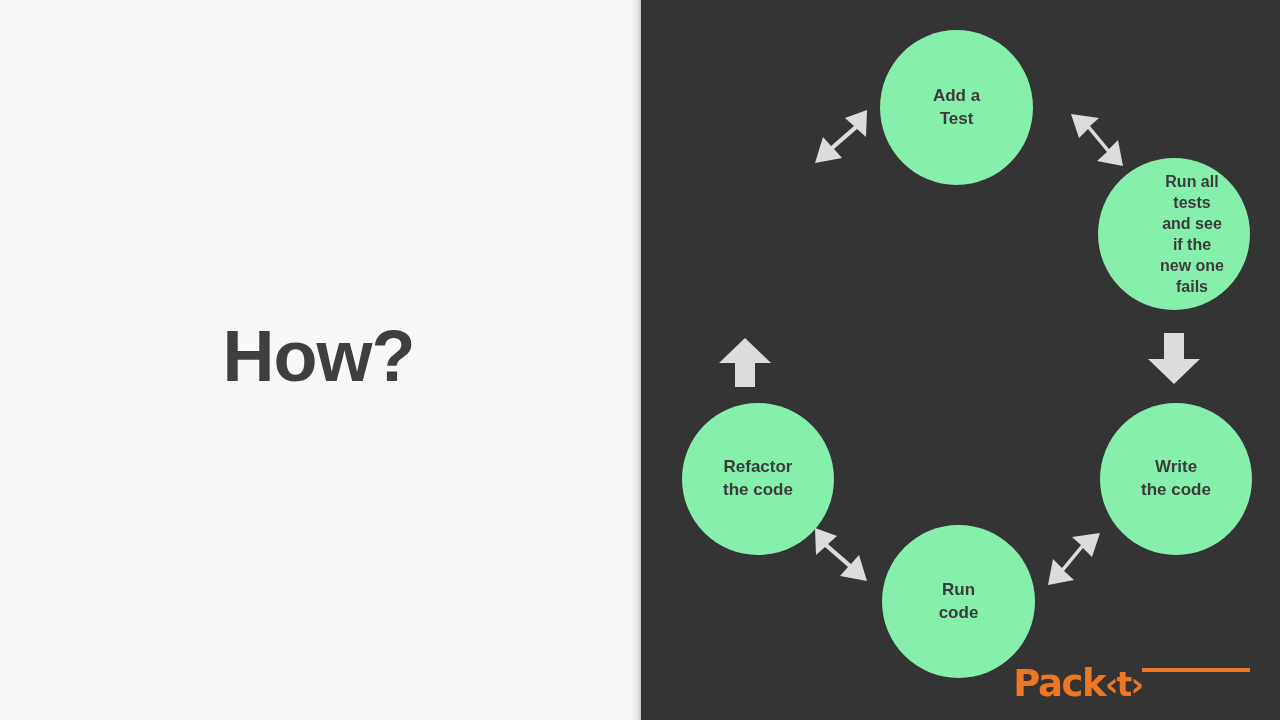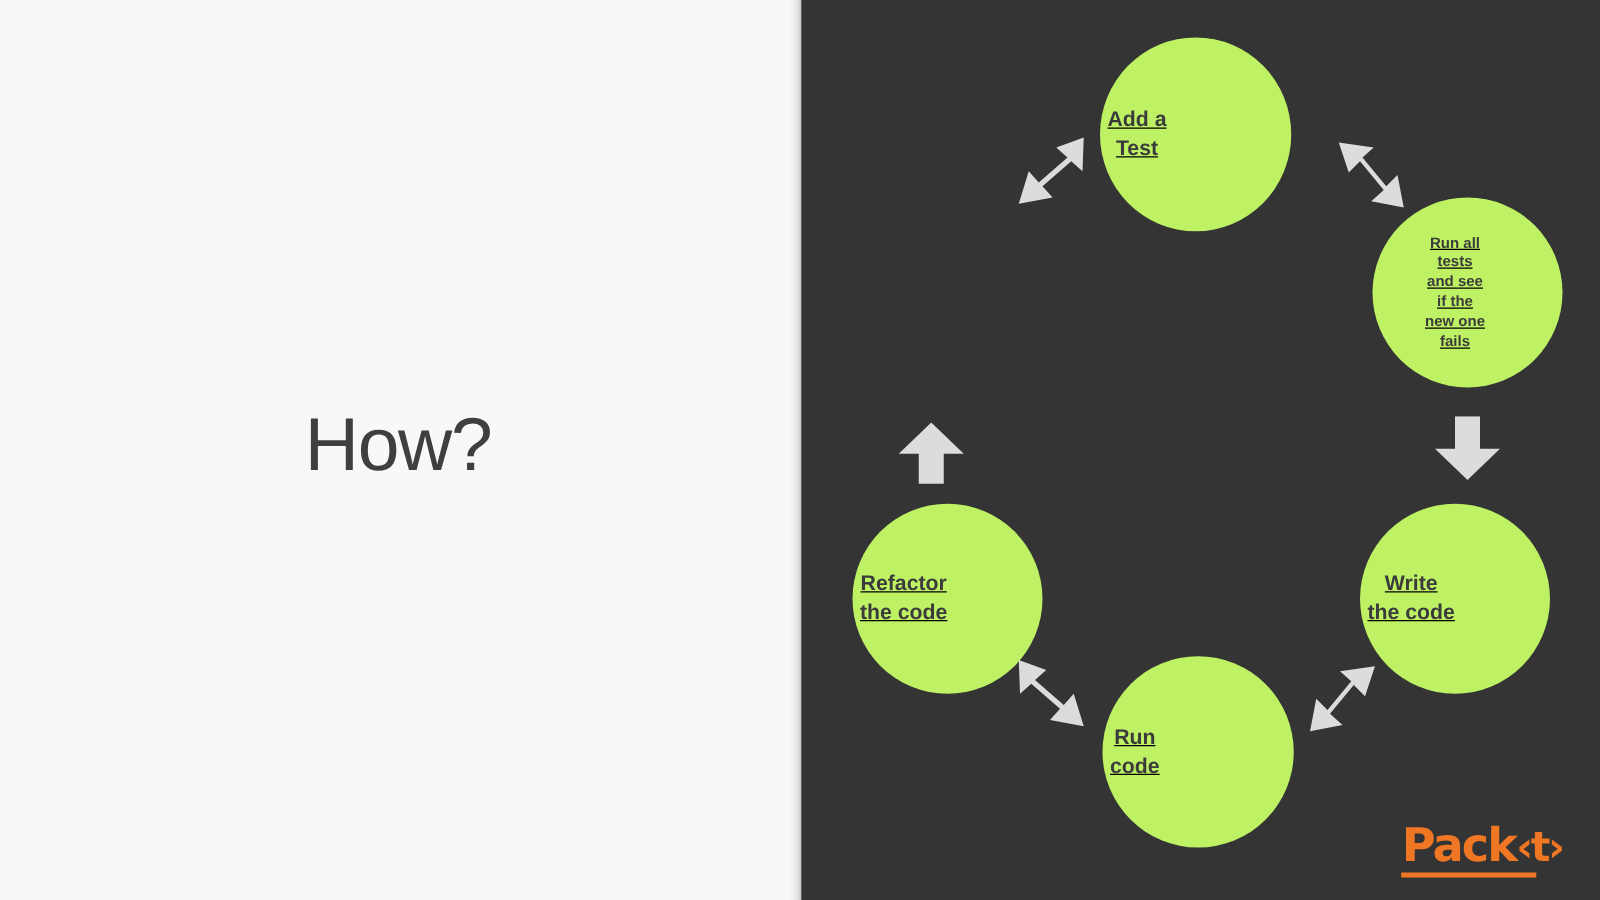--- a/index.html
+++ b/index.html
@@ -40,22 +40,22 @@
     height: 720px;
     background: linear-gradient(to right,
        rgba(0,0,0,0.00) 0%,
        rgba(0,0,0,0.03) 45%,
        rgba(0,0,0,0.10) 78%,
        rgba(0,0,0,0.20) 100%);
     pointer-events: none;
   }
 
   #headline {
-    font-size: 60px;
-    font-weight: 400;
+    font-size: 72px;
+    font-weight: 700;
     color: #3f3f3f;
     letter-spacing: -1px;
     line-height: 1;
     margin-top: -8px;
     margin-left: -4px;
     white-space: nowrap;
   }
 
   
   #right-panel {
@@ -72,56 +72,56 @@
     left: 0;
     top: 0;
     width: 639px;
     height: 720px;
   }
 
   
   .node {
     position: absolute;
     border-radius: 50%;
-    background: #bef264;
+    background: #86efac;
     display: flex;
     align-items: center;
+    justify-content: center;
     text-align: center;
     box-sizing: border-box;
-    text-decoration: underline;
   }
 
   .node-label {
     color: #3b3b3b;
     font-weight: bold;
     font-size: 17px;
     line-height: 1.35;
     padding: 0 6px;
     white-space: pre-line;
   }
 
   .node-label.small {
-    font-size: 12px;
+    font-size: 16px;
     line-height: 1.32;
     margin-left: 36px;
   }
 
   
   .arrow {
     position: absolute;
   }
   .arrow svg { display: block; }
 
   
   #packt-logo {
     position: absolute;
     right: 30px;
     bottom: 18px;
     display: flex;
-    flex-direction: column;
+    flex-direction: row;
     align-items: flex-start;
   }
   #packt-wordmark {
     display: flex;
     align-items: baseline;
     color: #ef7622;
     font-family: "DejaVu Sans", sans-serif;
     font-weight: bold;
     font-size: 37px;
     letter-spacing: -1.5px;
@@ -162,21 +162,21 @@
 
       <div class="node" style="left:457px; top:158px; width:152px; height:152px;">
         <div class="node-label small">Run all
 tests
 and see
 if the
 new one
 fails</div>
       </div>
 
-      <div class="node" style="left:447px; top:403px; width:152px; height:152px;">
+      <div class="node" style="left:459px; top:403px; width:152px; height:152px;">
         <div class="node-label">Write
 the code</div>
       </div>
 
       <div class="node" style="left:241px; top:525px; width:153px; height:153px;">
         <div class="node-label">Run
 code</div>
       </div>
 
       <div class="node" style="left:41px; top:403px; width:152px; height:152px;">

